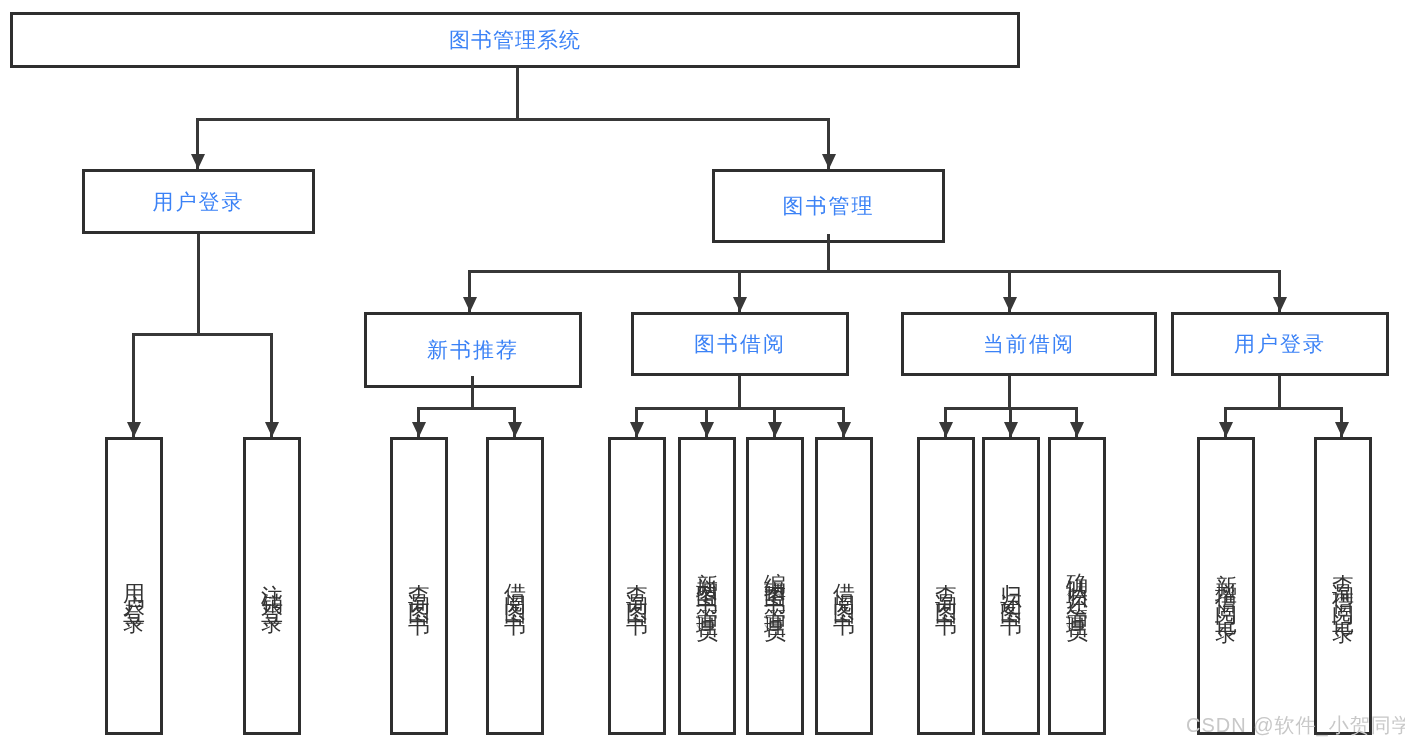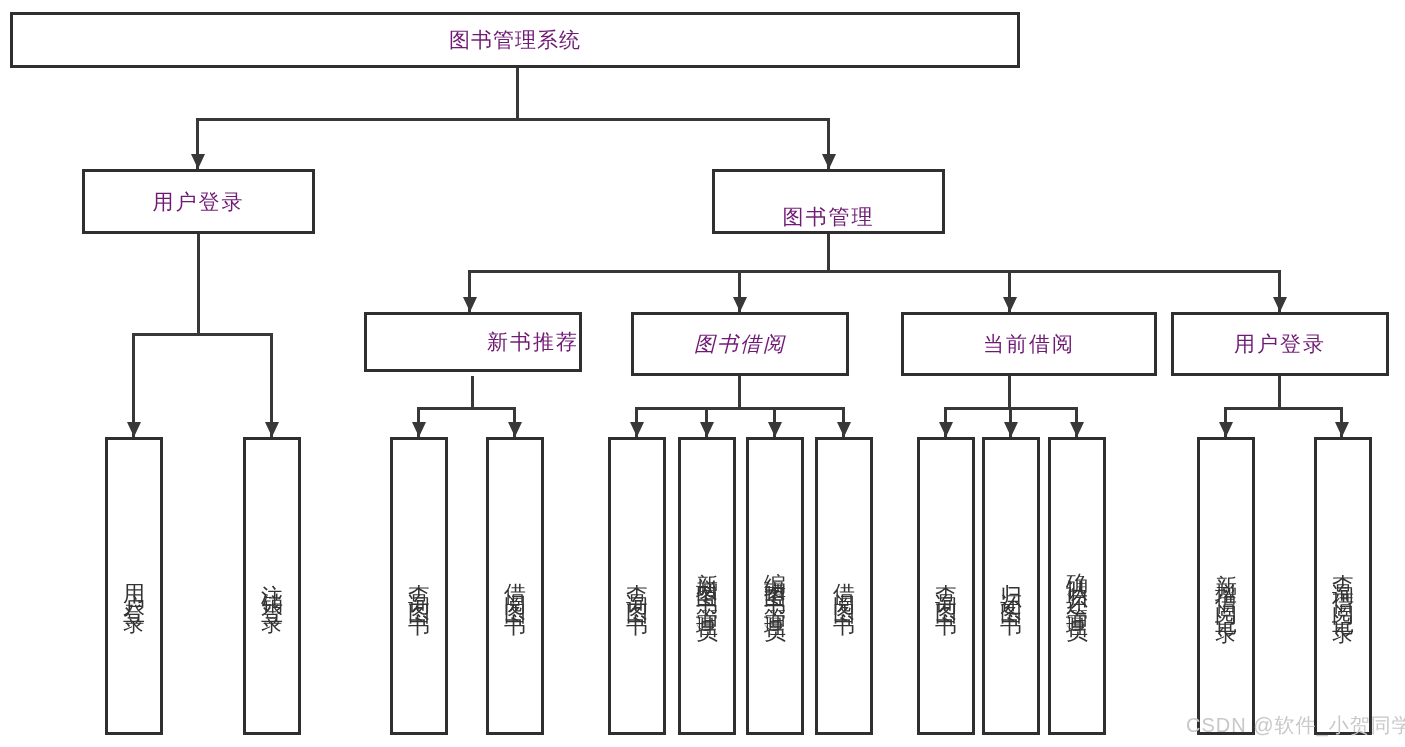--- a/index.html
+++ b/index.html
@@ -19,21 +19,21 @@
     background:#ffffff;
     border:3px solid #2f2f2f;
     display:flex;
     align-items:center;
     justify-content:center;
     color:#333333;
   }
   .box .lbl {
     font-size:21px;
     letter-spacing:2px;
-    color:#701a75;
+    color:#3b82f6;
     white-space:nowrap;
   }
   .box.root .lbl { font-size:21px; letter-spacing:1px; }
 
   .leaf {
     position:absolute;
     background:#ffffff;
     border:3px solid #2f2f2f;
     width:58px; height:298px;
     display:flex;
@@ -89,40 +89,40 @@
   </div>
 
   <div class="vline" style="left:516px; top:68px; height:52px;"></div>
   <div class="hline" style="left:196px; top:118px; width:634px;"></div>
   <div class="arrow" style="left:196px; top:118px; height:51px;"></div>
   <div class="arrow" style="left:827px; top:118px; height:51px;"></div>
 
   <div class="box" style="left:82px; top:169px; width:233px; height:65px;">
     <span class="lbl">用户登录</span>
   </div>
-  <div class="box" style="left:712px; top:169px; width:233px; height:65px;align-items:flex-end;">
+  <div class="box" style="left:712px; top:169px; width:233px; height:74px;">
     <span class="lbl">图书管理</span>
   </div>
 
   <div class="vline" style="left:197px; top:234px; height:101px;"></div>
   <div class="hline" style="left:132px; top:333px; width:141px;"></div>
   <div class="arrow" style="left:132px; top:333px; height:104px;"></div>
   <div class="arrow" style="left:270px; top:333px; height:104px;"></div>
 
   <div class="vline" style="left:827px; top:234px; height:38px;"></div>
   <div class="hline" style="left:468px; top:270px; width:813px;"></div>
   <div class="arrow" style="left:468px; top:270px; height:42px;"></div>
   <div class="arrow" style="left:738px; top:270px; height:42px;"></div>
   <div class="arrow" style="left:1008px; top:270px; height:42px;"></div>
   <div class="arrow" style="left:1278px; top:270px; height:42px;"></div>
 
-  <div class="box" style="left:364px; top:312px; width:218px; height:60px;justify-content:flex-end;">
+  <div class="box" style="left:364px; top:312px; width:218px; height:76px;">
     <span class="lbl">新书推荐</span>
   </div>
-  <div class="box" style="left:631px; top:312px; width:218px; height:64px;font-style:italic;">
+  <div class="box" style="left:631px; top:312px; width:218px; height:64px;">
     <span class="lbl">图书借阅</span>
   </div>
   <div class="box" style="left:901px; top:312px; width:256px; height:64px;">
     <span class="lbl">当前借阅</span>
   </div>
   <div class="box" style="left:1171px; top:312px; width:218px; height:64px;">
     <span class="lbl">用户登录</span>
   </div>
 
   <div class="vline" style="left:471px; top:376px; height:33px;"></div>

